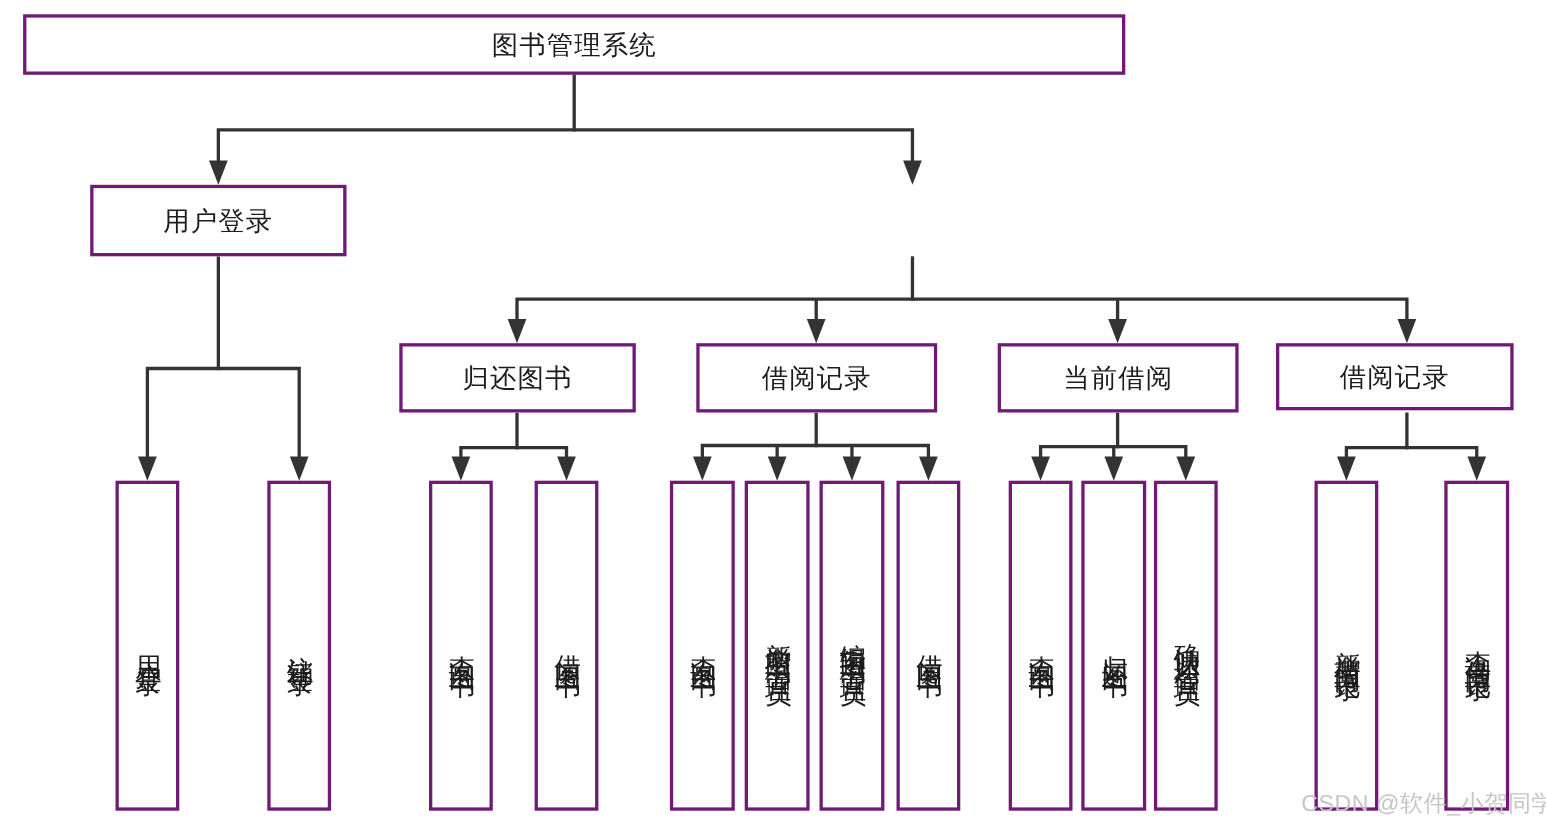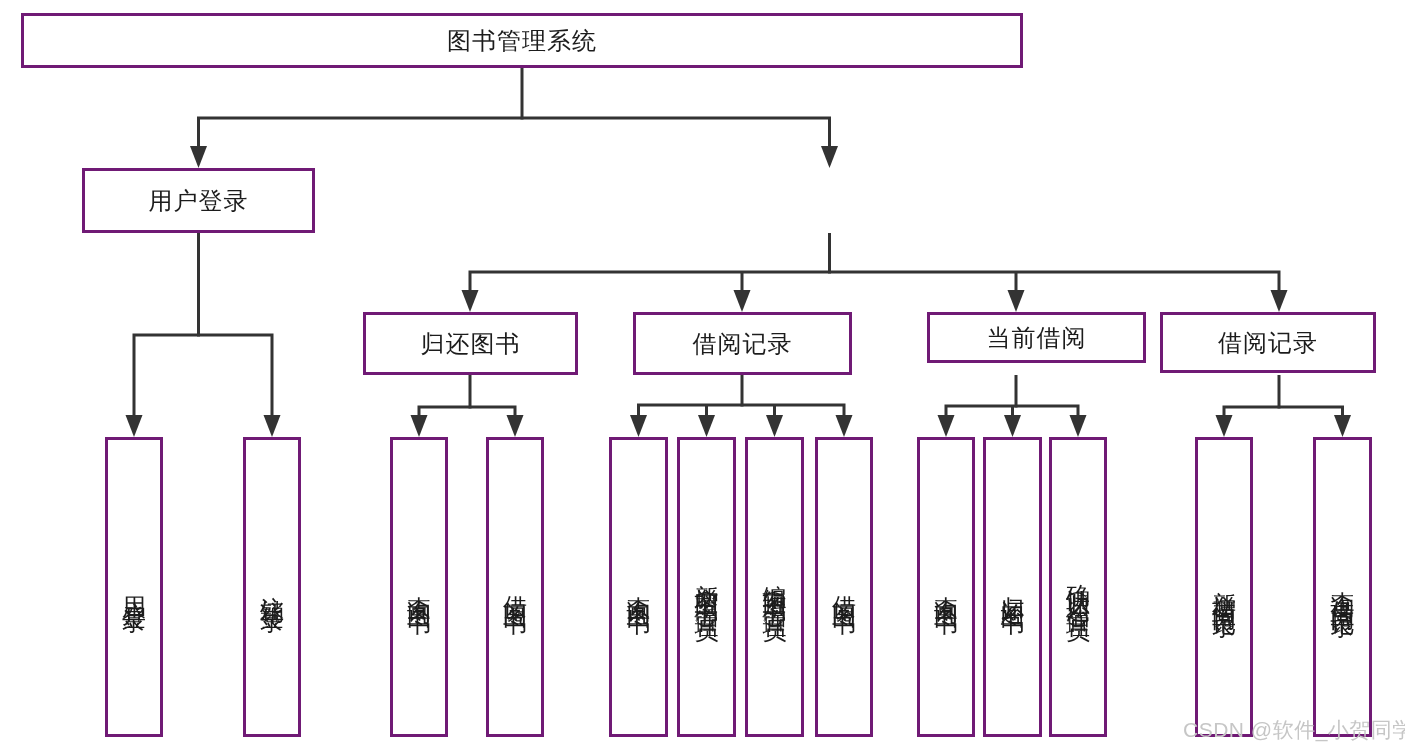--- a/index.html
+++ b/index.html
@@ -99,21 +99,21 @@
       <polygon points="1334,415 1351,415 1342.5,437"></polygon>
     </g>
   </svg>
 
   <div class="node" style="left:21px;top:13px;width:1002px;height:55px">图书管理系统</div>
 
   <div class="node" style="left:82px;top:168px;width:233px;height:65px">用户登录</div>
 
   <div class="node" style="left:363px;top:312px;width:215px;height:63px">归还图书</div>
   <div class="node" style="left:633px;top:312px;width:219px;height:63px">借阅记录</div>
-  <div class="node" style="left:927px;top:312px;width:219px;height:51px">当前借阅</div>
+  <div class="node" style="left:907px;top:312px;width:219px;height:63px">当前借阅</div>
   <div class="node" style="left:1160px;top:312px;width:216px;height:61px">借阅记录</div>
 
   <div class="node vbox" style="left:105px;top:437px;width:58px;height:300px">用户登录</div>
   <div class="node vbox" style="left:243px;top:437px;width:58px;height:300px">注销登录</div>
 
   <div class="node vbox" style="left:390px;top:437px;width:58px;height:300px">查询图书</div>
   <div class="node vbox" style="left:486px;top:437px;width:58px;height:300px">借阅图书</div>
 
   <div class="node vbox" style="left:609px;top:437px;width:59px;height:300px">查询图书</div>
   <div class="node vbox" style="left:677px;top:437px;width:59px;height:300px">新增图书（管理员）</div>

